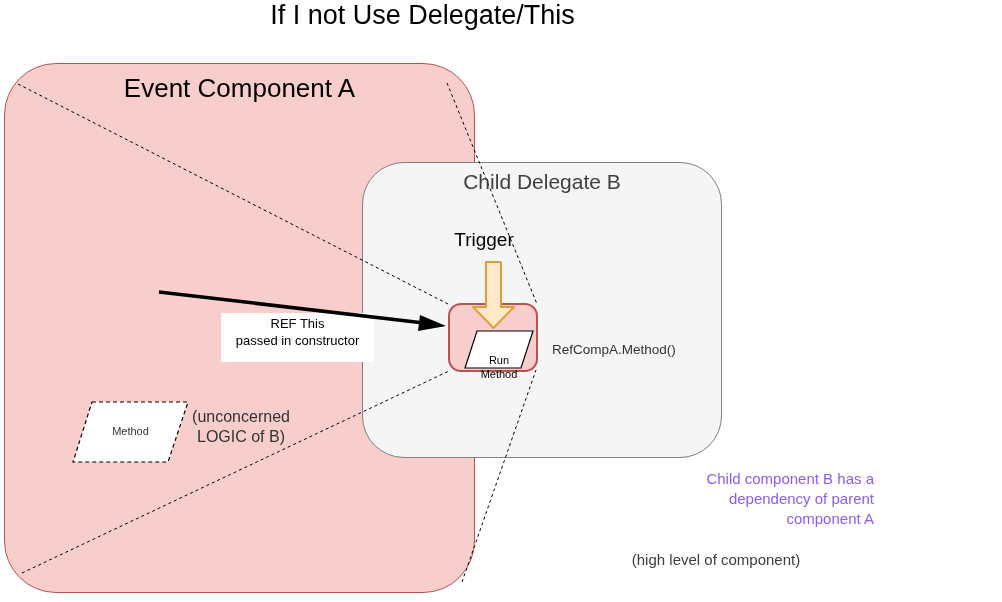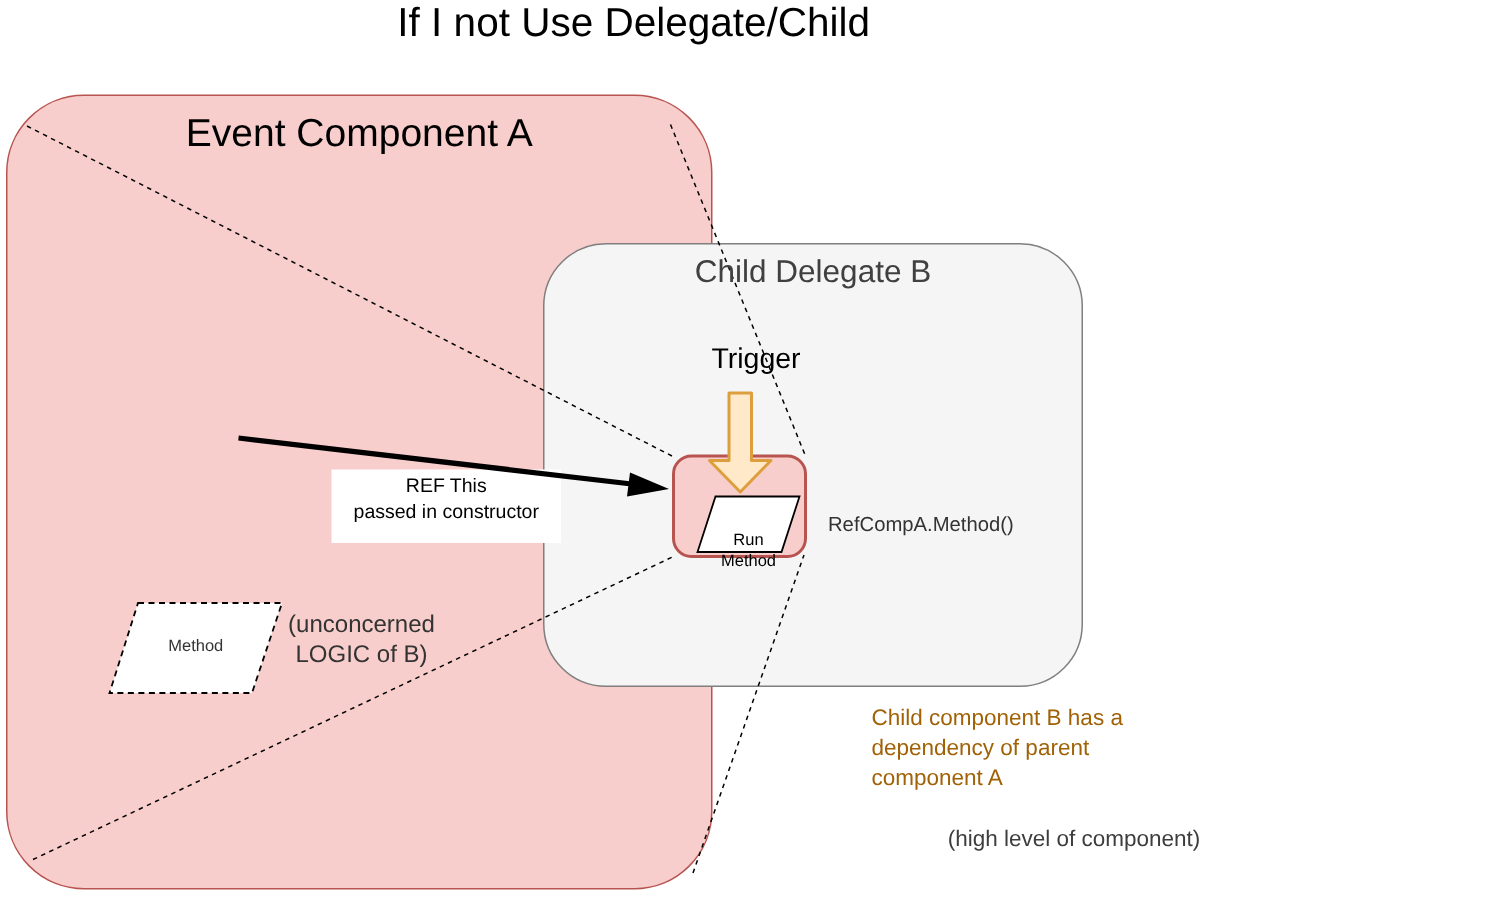--- a/index.html
+++ b/index.html
@@ -40,21 +40,21 @@
     border-radius: 42px;
     box-sizing: border-box;
   }
   .child-label {
     left: 362px; top: 170px; width: 360px;
     text-align: center;
     font-size: 21px;
     color: #404040;
   }
   .trigger-label {
-    left: 408px; top: 229px; width: 192px;
+    left: 388px; top: 229px; width: 192px;
     text-align: center;
     font-size: 19px;
     color: #000000;
   }
   .ref-note-box {
     left: 221px; top: 313px; width: 153px; height: 49px;
     background: #ffffff;
   }
   .ref-note-text {
     left: 0; top: 2px; width: 153px;
@@ -89,25 +89,25 @@
     color: #333333;
   }
   .logic-note {
     left: 178px; top: 407px; width: 126px;
     text-align: center;
     font-size: 16px;
     line-height: 1.27;
     color: #333333;
   }
   .dependency-note {
-    left: 581px; top: 469px; width: 250px;
-    text-align: left;
+    left: 624px; top: 469px; width: 250px;
+    text-align: right;
     font-size: 15px;
     line-height: 1.33;
-    color: #a16207;
+    color: #8b5cf6;
   }
   .coupling-note {
     left: 591px; top: 551px; width: 250px;
     text-align: center;
     font-size: 15px;
     color: #3d3d3d;
   }
   .overlay-svg { position: absolute; left: 0; top: 0; pointer-events: none; }
 </style>
 </head>
@@ -136,21 +136,21 @@
     <line x1="159" y1="292" x2="424" y2="323" style="stroke:var(--line-color,#000);" stroke-width="3.5"></line>
     <polygon points="446,326 420,315 418,331" style="fill:var(--line-color,#000);"></polygon>
 
     <polygon points="486,262 501,262 501,307 514,307 493.5,328 473,307 486,307" style="fill:var(--arrow-fill,#ffe9c9); stroke:var(--arrow-stroke,#dd9f3e);" stroke-width="2" stroke-linejoin="round"></polygon>
 
     <polygon points="477,331 533,331 521,368 465,368" style="fill:#ffffff; stroke:var(--line-color,#000);" stroke-width="1.2"></polygon>
 
     <polygon points="92,402 188,402 168,462 73,462" style="fill:#ffffff; stroke:var(--line-color,#000);" stroke-width="1.2" stroke-dasharray="4,3"></polygon>
   </svg>
 
-  <div class="abs title">If I not Use Delegate/Child</div>
+  <div class="abs title">If I not Use Delegate/This</div>
   <div class="abs parent-label">Event Component A</div>
   <div class="abs child-label">Child Delegate B</div>
   <div class="abs trigger-label">Trigger</div>
   <div class="abs run-method-label pre">Run
 Method</div>
   <div class="abs ref-call">RefCompA.Method()</div>
   <div class="abs method-label">Method</div>
   <div class="abs logic-note pre">(unconcerned
 LOGIC of B)</div>
   <div class="abs dependency-note pre">Child component B has a

